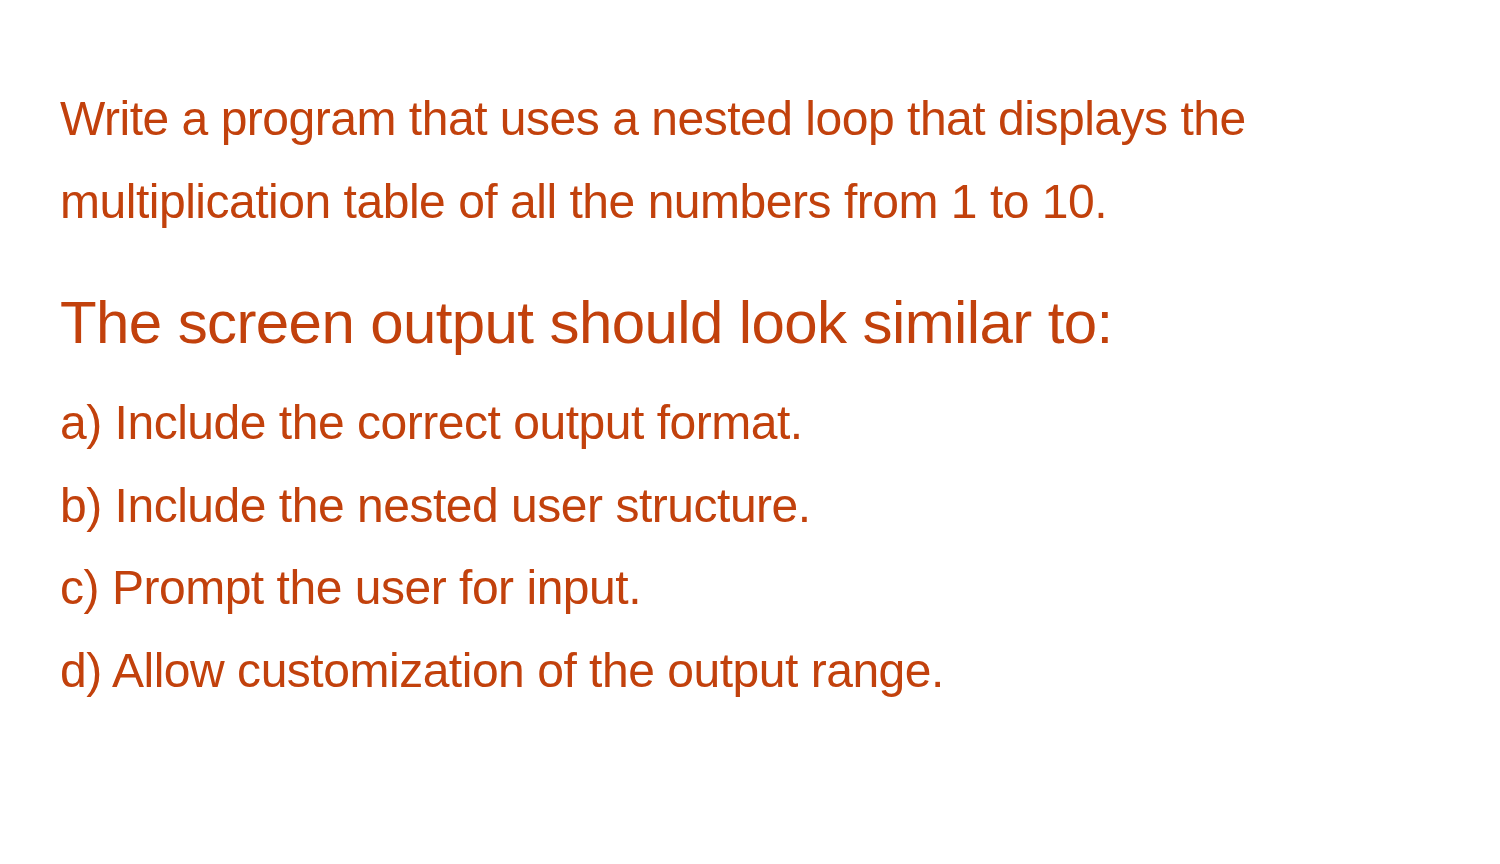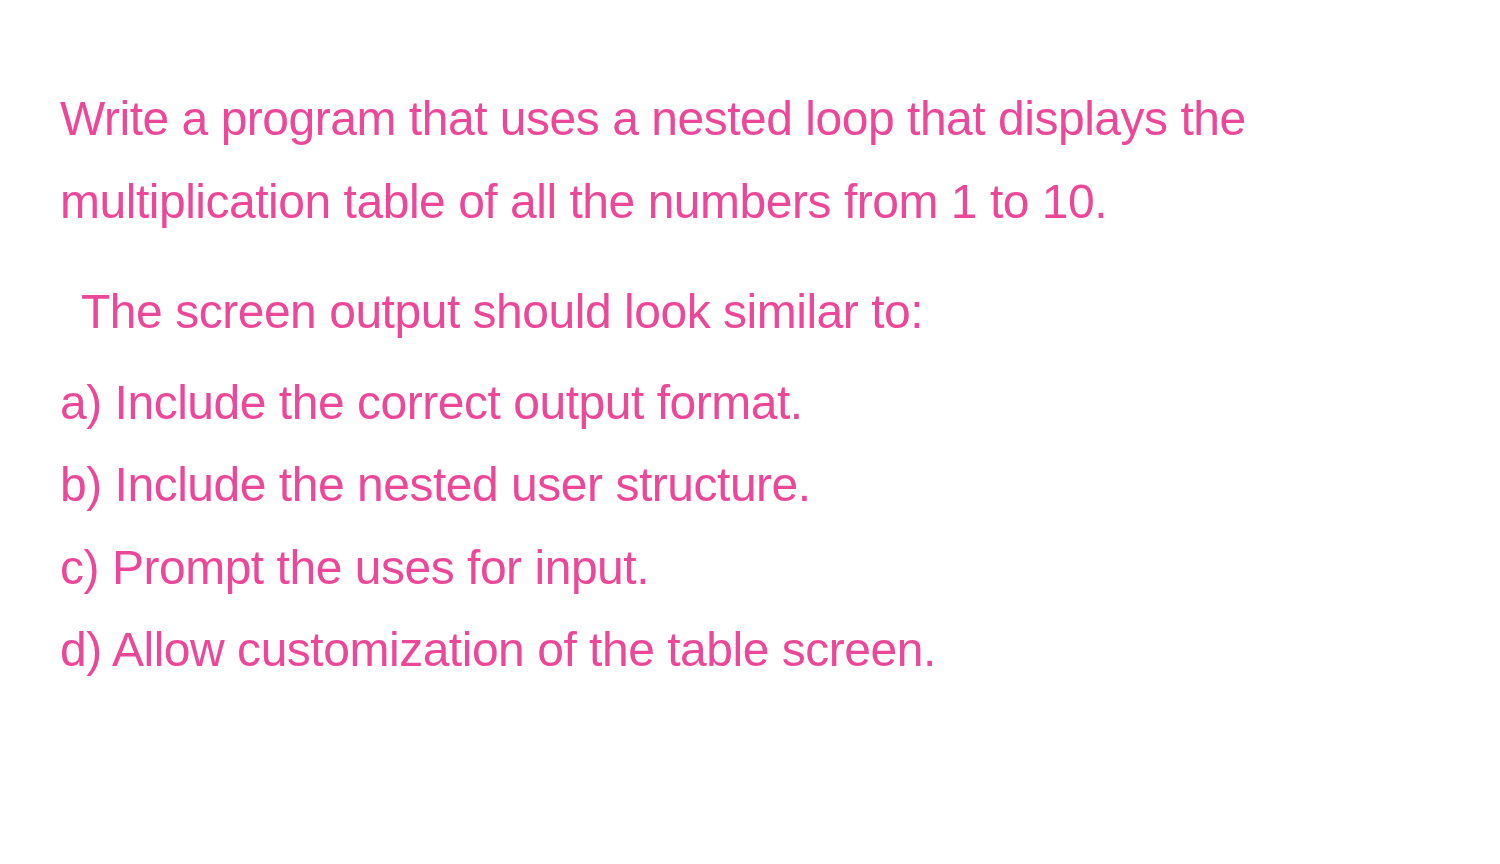--- a/index.html
+++ b/index.html
@@ -9,34 +9,33 @@
   }
   html, body {
     width: 1500px;
     height: 864px;
     background: #ffffff;
     font-family: -apple-system, BlinkMacSystemFont, "Segoe UI", "Helvetica Neue", Arial, sans-serif;
     overflow: hidden;
   }
   .page {
     padding: 78px 60px 60px 60px;
-    color: #ec4899;
+    color: #c2410c;
   }
   .intro {
     font-size: 48px;
     line-height: 1.72;
     letter-spacing: -0.01em;
     margin-bottom: 28px;
   }
   .subline {
-    font-size: 48px;
+    font-size: 60px;
     line-height: 1.72;
     letter-spacing: -0.01em;
     margin-bottom: 8px;
-    margin-left: 21px;
   }
   .option-line {
     font-size: 48px;
     line-height: 1.72;
     letter-spacing: -0.01em;
   }
 </style>
 </head>
 <body>
 
@@ -47,19 +46,19 @@
   <p class="option-line">
     <span>a)</span>
     <span>Include the correct output format.</span>
   </p>
   <p class="option-line">
     <span>b)</span>
     <span>Include the nested user structure.</span>
   </p>
   <p class="option-line">
     <span>c)</span>
-    <span>Prompt the uses for input.</span>
+    <span>Prompt the user for input.</span>
   </p>
   <p class="option-line">
     <span>d)</span>
-    <span>Allow customization of the table screen.</span>
+    <span>Allow customization of the output range.</span>
   </p>
 </div>
 
 </body></html>

